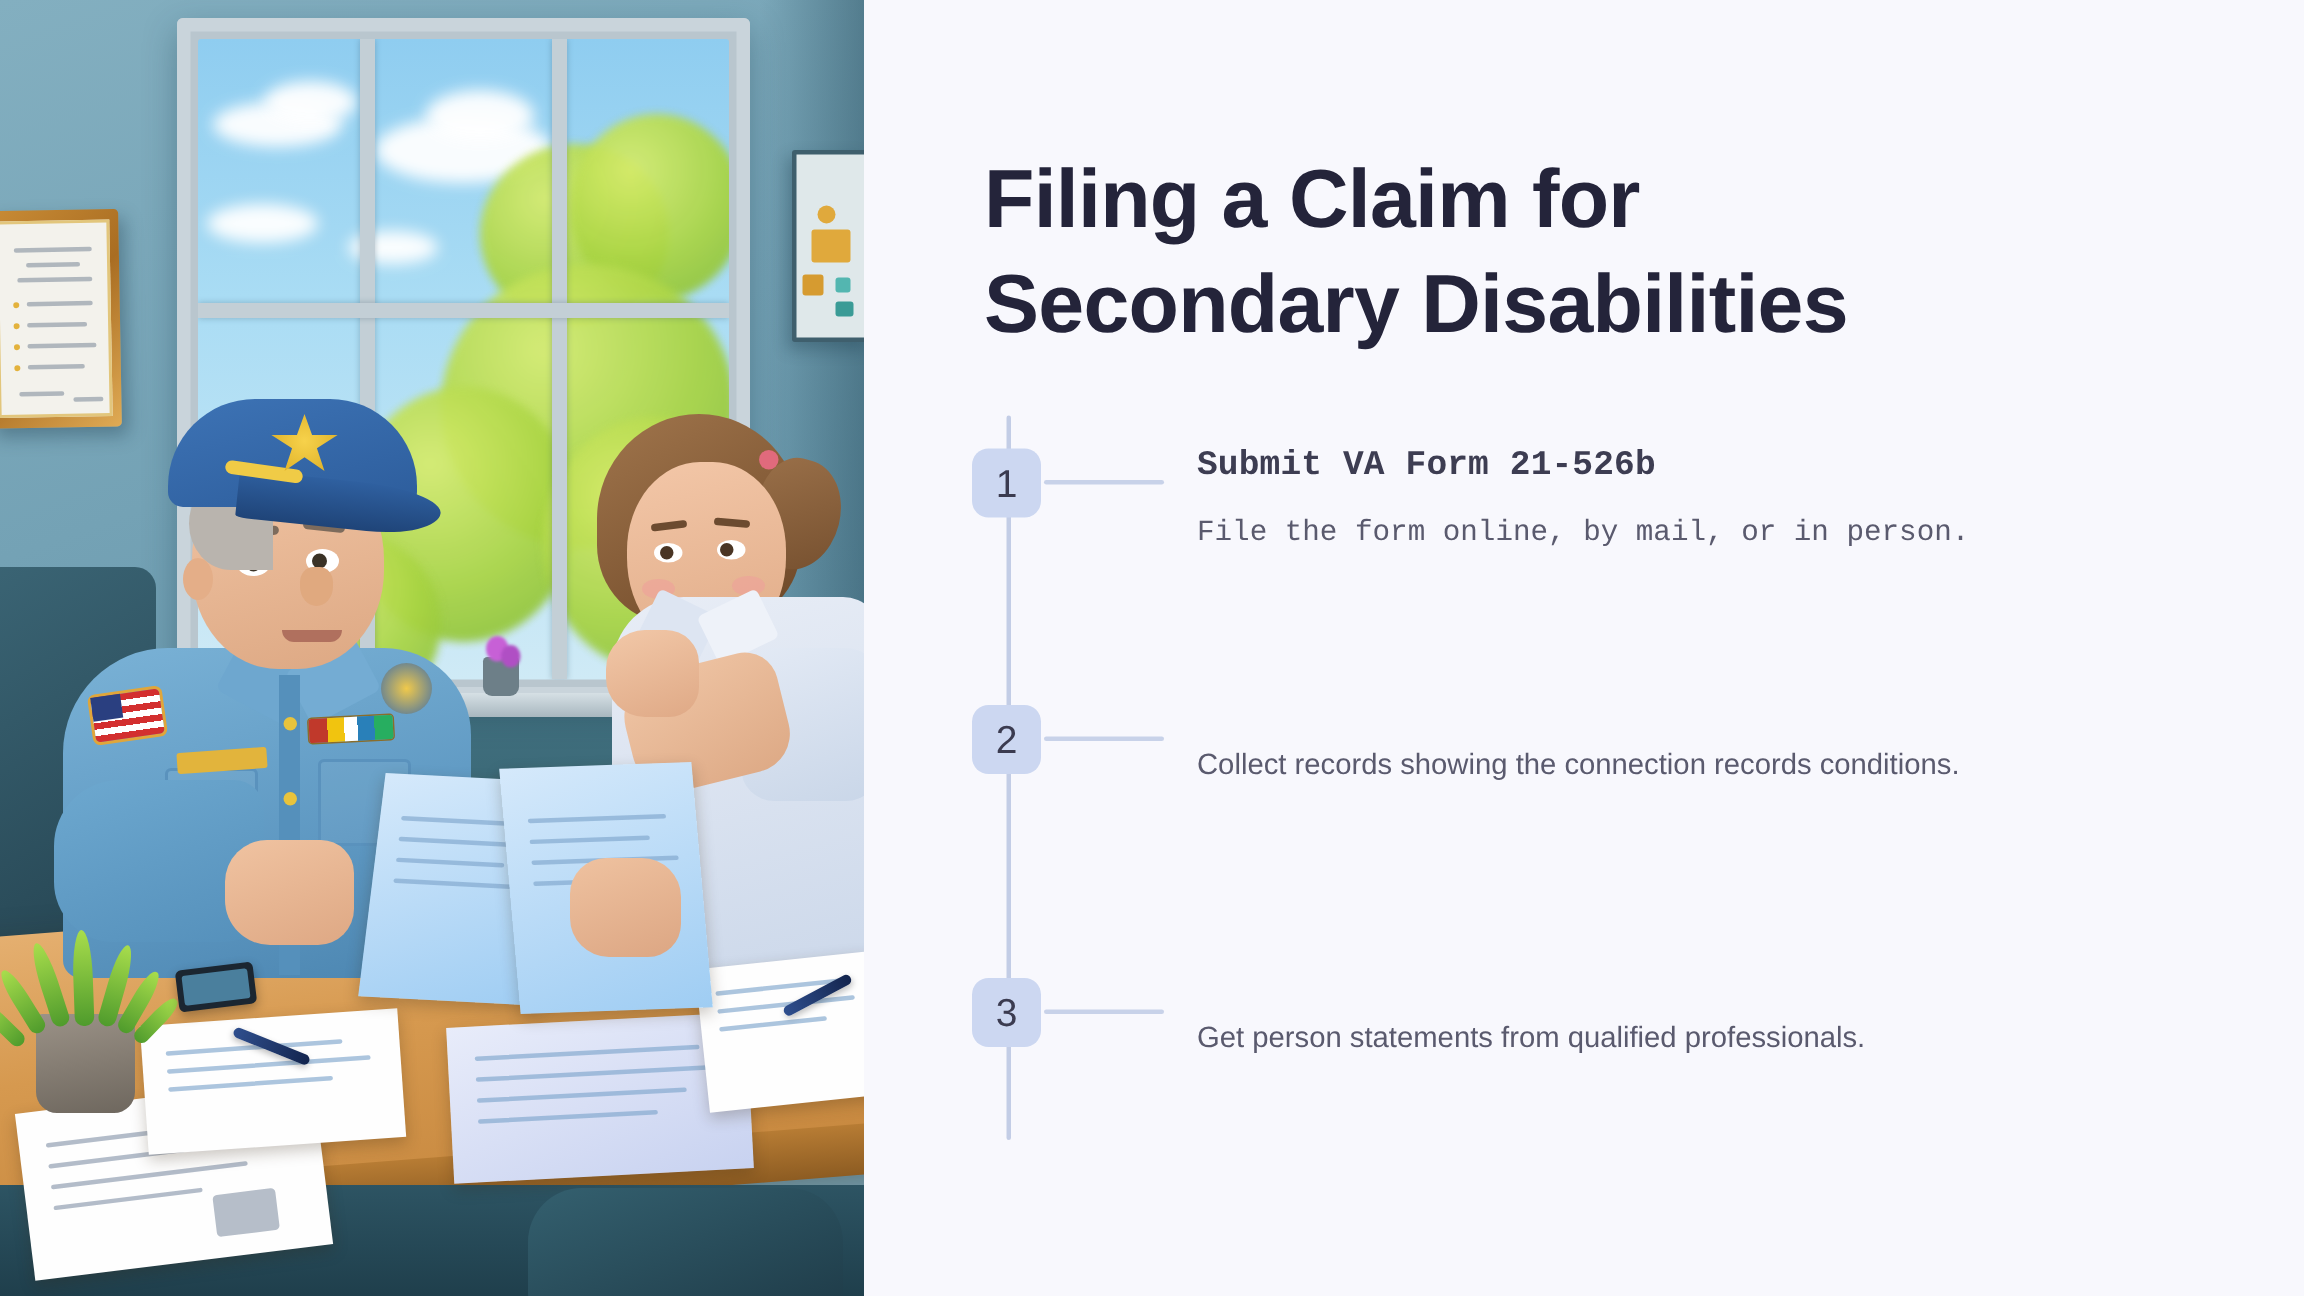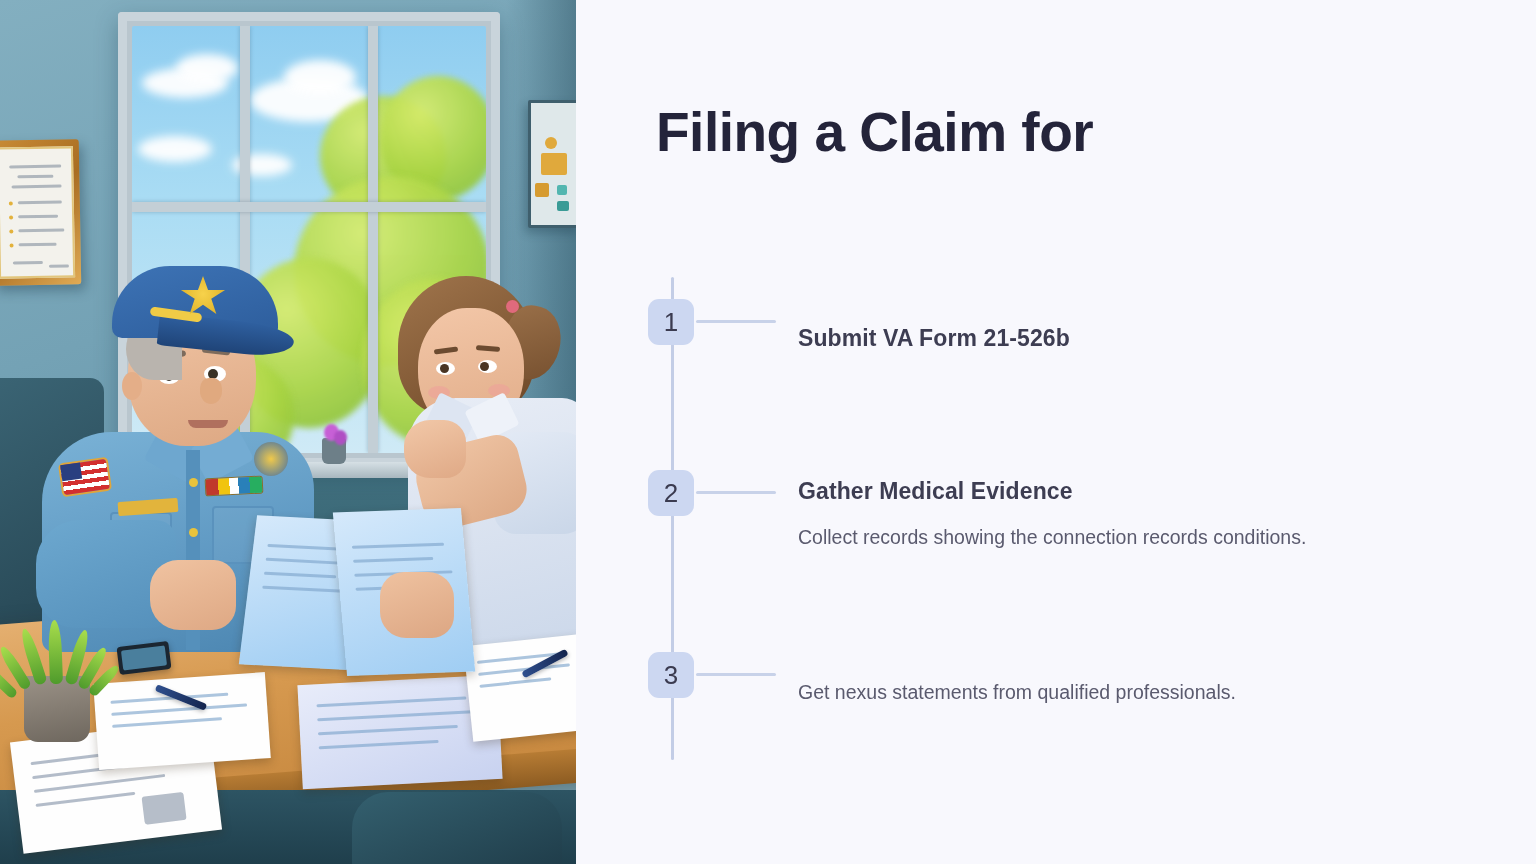--- a/index.html
+++ b/index.html
@@ -461,50 +461,51 @@
   <div class="pen" style="left:154px;top:694px;width:54px;transform:rotate(22deg);"></div>
   <div class="pen" style="left:520px;top:660px;width:50px;transform:rotate(-28deg);"></div>
 
   <div class="chair-front"></div>
 </div>
 
 <div id="content">
 
   <h1 class="page-title">
     <span>Filing a Claim for</span><br>
+    <span>Secondary Disabilities</span>
   </h1>
 
   <div class="timeline">
     <div class="rail"></div>
 
     <div class="step" style="height:193px;">
       <div class="badge" style="top:22px;">
         <span>1</span>
       </div>
       <div class="connector" style="top:43px;"></div>
-      <div class="step-body" style="top:48px;">
+      <div class="step-body" style="top:20px;font-family:Liberation Mono, monospace;">
         <div class="step-title">Submit VA Form 21-526b</div>
+        <div class="step-desc">File the form online, by mail, or in person.</div>
       </div>
     </div>
 
     <div class="step" style="height:192px;">
       <div class="badge" style="top:0px;">
         <span>2</span>
       </div>
       <div class="connector" style="top:21px;"></div>
       <div class="step-body" style="top:8px;">
-        <div class="step-title">Gather Medical Evidence</div>
         <div class="step-desc">Collect records showing the connection records conditions.</div>
       </div>
     </div>
 
     <div class="step" style="height:120px;">
       <div class="badge" style="top:-10px;">
         <span>3</span>
       </div>
       <div class="connector" style="top:11px;"></div>
       <div class="step-body" style="top:-2px;">
-        <div class="step-desc">Get nexus statements from qualified professionals.</div>
+        <div class="step-desc">Get person statements from qualified professionals.</div>
       </div>
     </div>
 
   </div>
 </div>
 
 </body></html>

